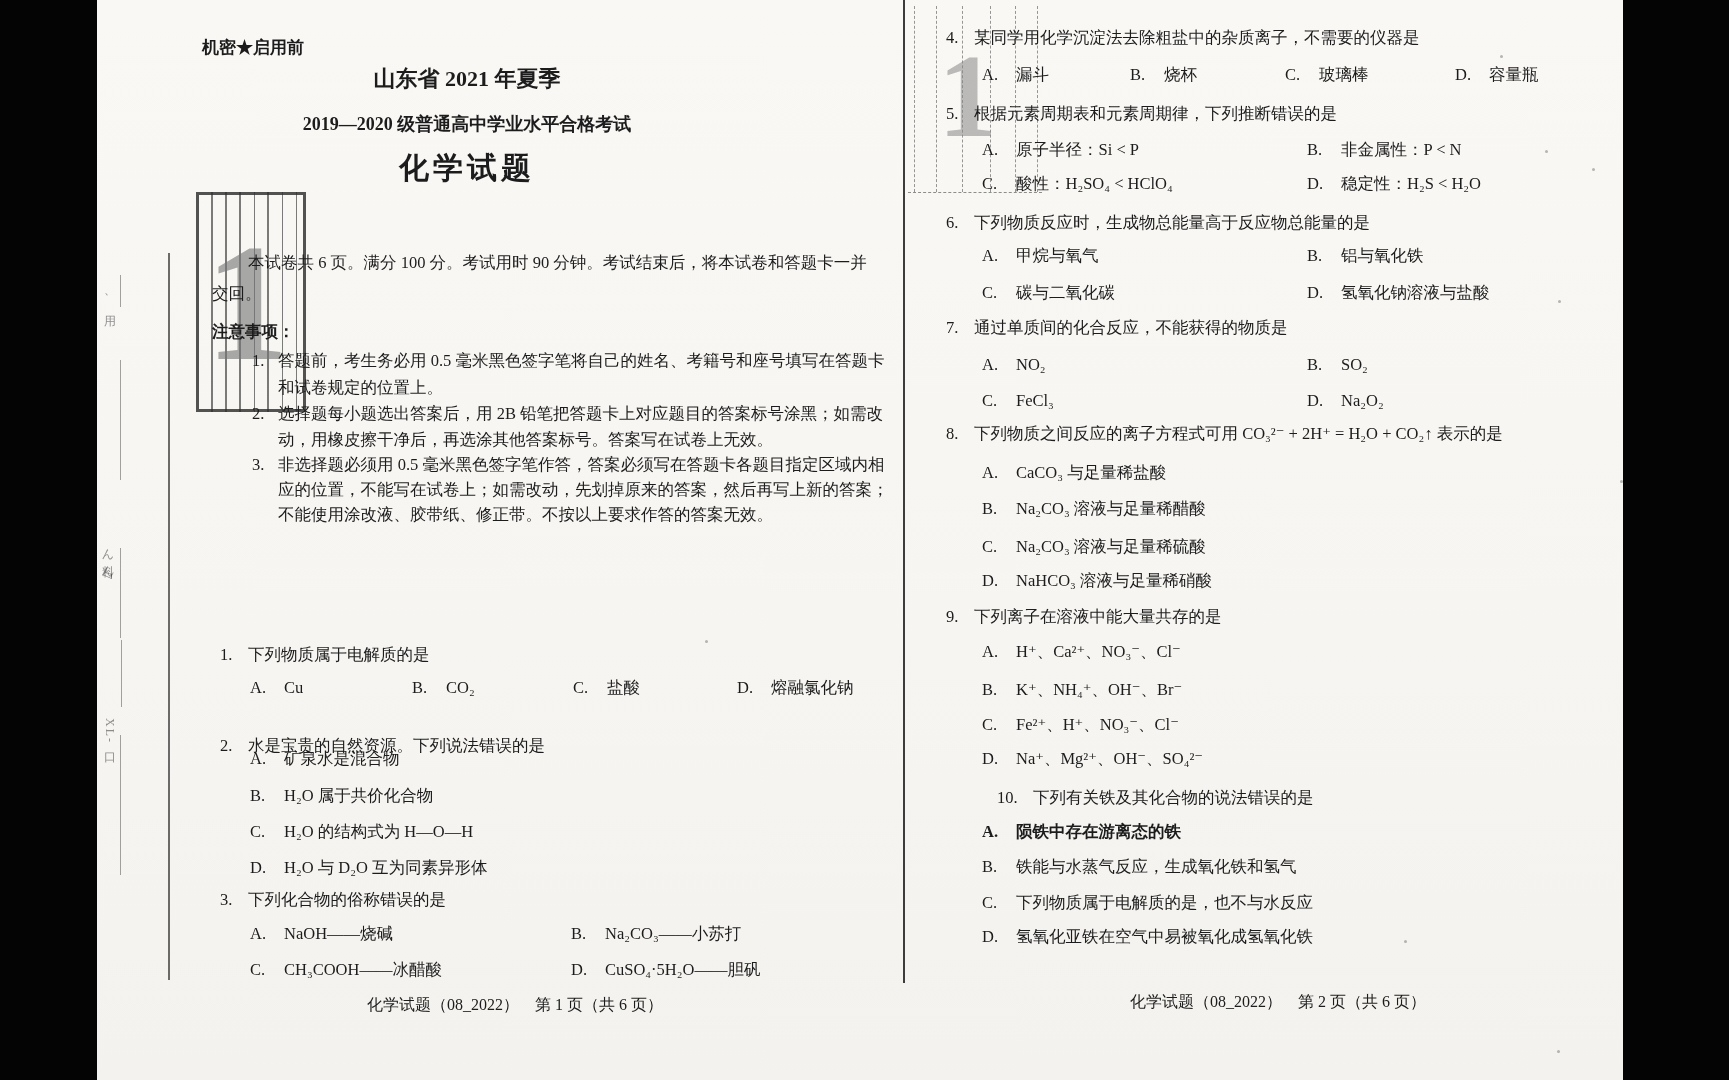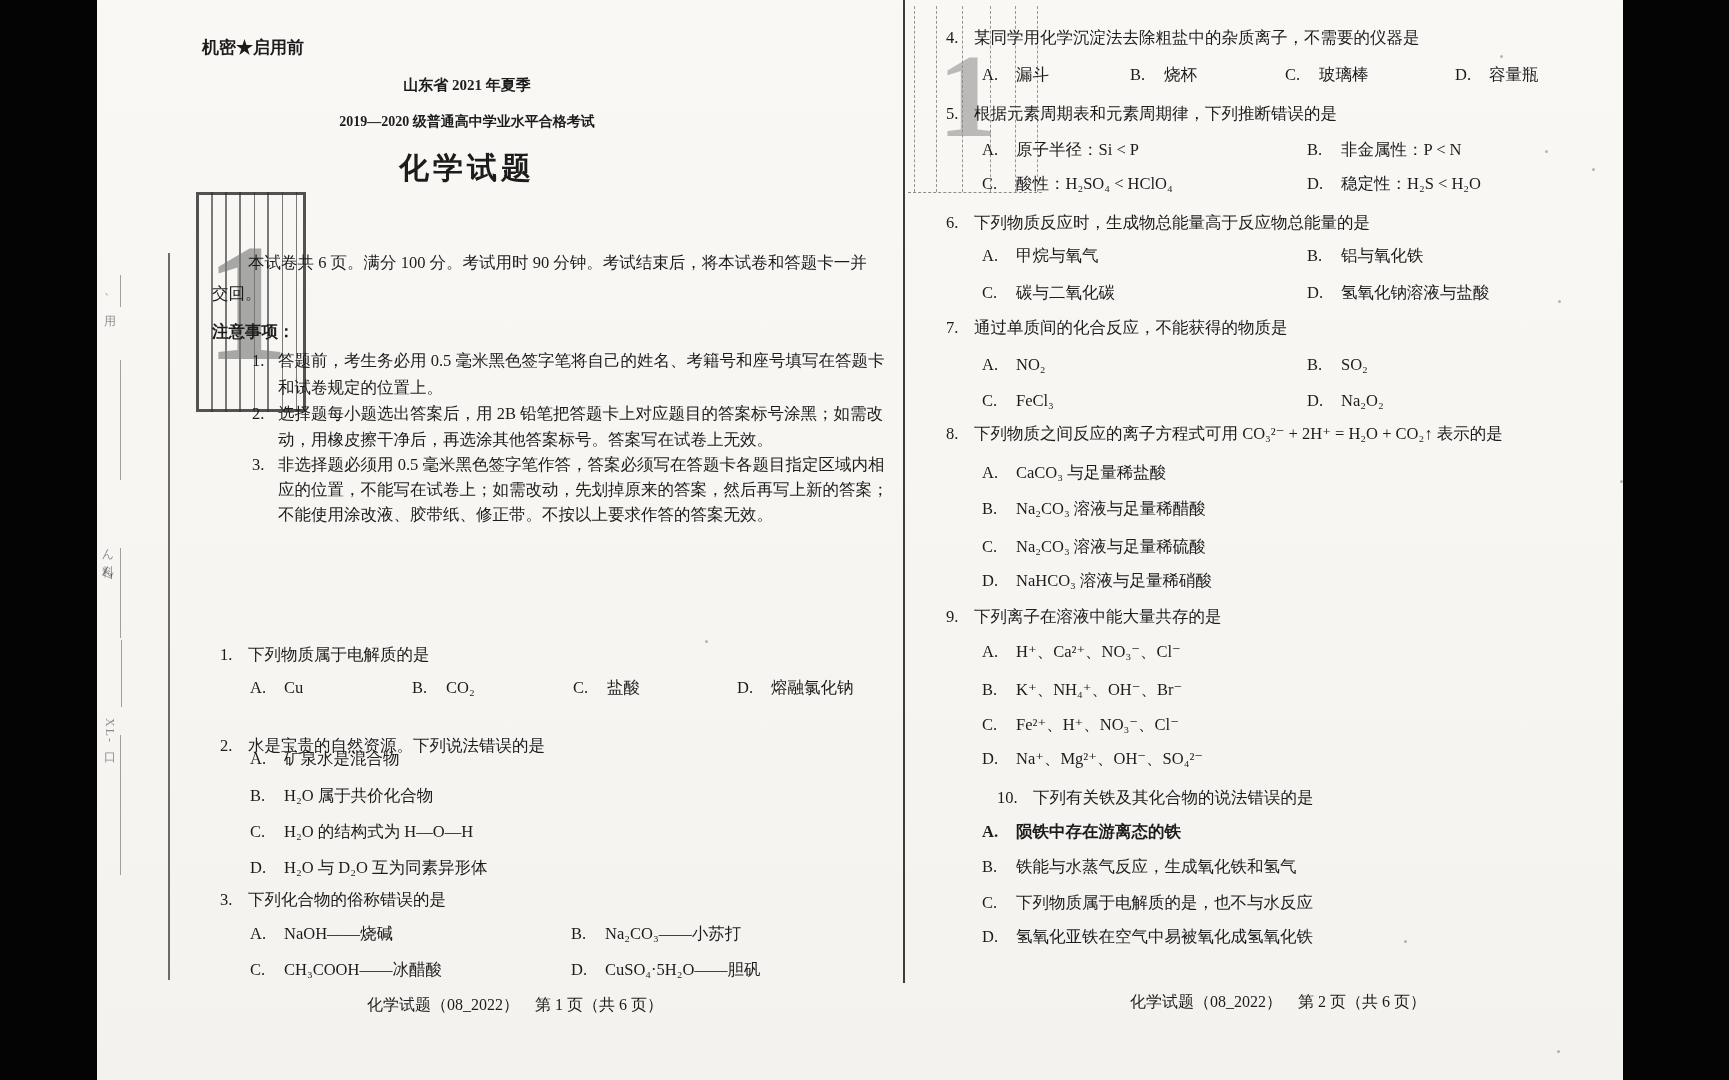--- a/index.html
+++ b/index.html
@@ -49,22 +49,22 @@
   <div class="speck" style="left:1545px;top:150px;"></div>
   <div class="speck" style="left:1592px;top:168px;"></div>
   <div class="speck" style="left:1558px;top:300px;"></div>
   <div class="speck" style="left:1620px;top:480px;"></div>
   <div class="speck" style="left:1404px;top:940px;"></div>
   <div class="speck" style="left:1557px;top:1050px;"></div>
   <div class="speck" style="left:705px;top:640px;"></div>
 
   <div class="t b" style="left:202px;top:38px;font-size:17px;">机密★启用前</div>
 
-  <div class="t b ctr" style="left:467px;top:76px;font-size:15px;">山东省 2021 年夏季</div>
-  <div class="t b ctr" style="left:467px;top:114px;font-size:14px;">2019—2020 级普通高中学业水平合格考试</div>
+  <div class="t b ctr" style="left:467px;top:66px;font-size:22px;">山东省 2021 年夏季</div>
+  <div class="t b ctr" style="left:467px;top:114px;font-size:18px;">2019—2020 级普通高中学业水平合格考试</div>
   <div class="t b ctr" style="left:467px;top:150px;font-size:30px;letter-spacing:4px;">化学试题</div>
 
   <div class="stamp-box"></div>
   <div class="stamp-num" style="left:205px;top:218px;font-size:168px;">1</div>
 
   <div class="t" style="left:248px;top:253px;">本试卷共 6 页。满分 100 分。考试用时 90 分钟。考试结束后，将本试卷和答题卡一并</div>
   <div class="t" style="left:212px;top:284px;">交回。</div>
 
   <div class="t b" style="left:212px;top:322px;">注意事项：</div>
   <div class="t" style="left:252px;top:351px;"><span class="nn">1.</span><span>答题前，考生务必用 0.5 毫米黑色签字笔将自己的姓名、考籍号和座号填写在答题卡</span></div>

